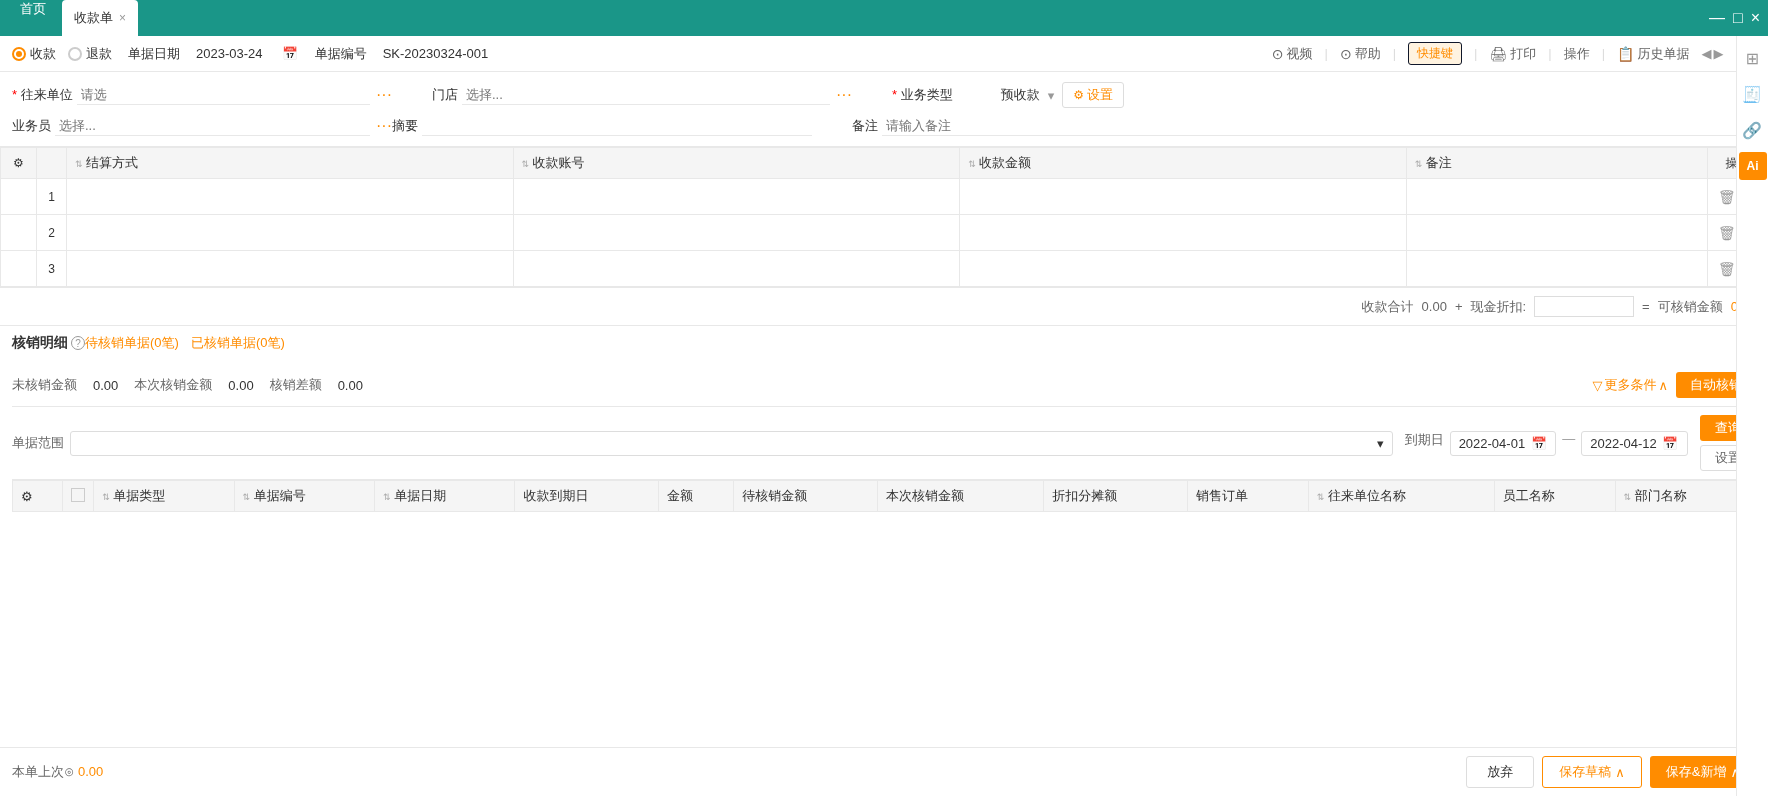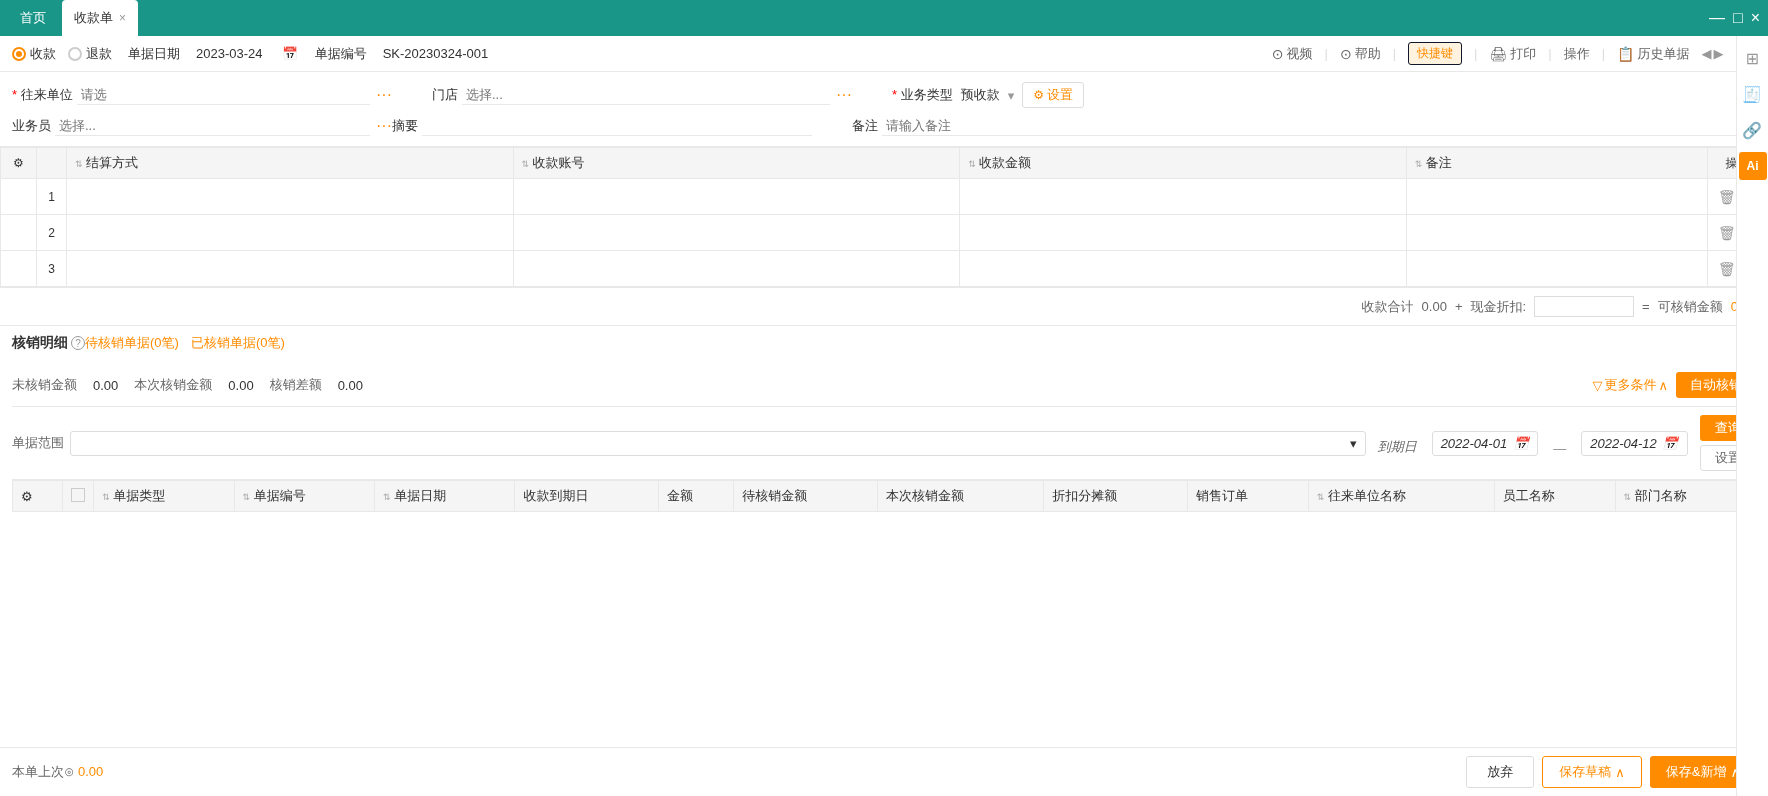--- a/index.html
+++ b/index.html
@@ -11,21 +11,20 @@
       align-items: center;
       background: #1a9688;
       height: 36px;
       padding: 0 8px;
     }
     .tab-home {
       color: #fff;
       padding: 0 12px;
       height: 36px;
       display: flex;
-      align-items: center;
       cursor: pointer;
       font-size: 13px;
     }
     .tab-active {
       background: #fff;
       color: #333;
       padding: 0 12px;
       height: 36px;
       display: flex;
       align-items: center;
@@ -167,21 +166,21 @@
       outline: none;
       font-size: 13px;
       background: transparent;
     }
     .field-dots { color: #ff8c00; cursor: pointer; margin-left: 2px; font-size: 16px; line-height: 1; }
     .business-type {
       display: flex;
       align-items: center;
       gap: 8px;
     }
-    .dropdown-val { color: #333; font-size: 13px; }
+    .dropdown-val { color: #333; font-size: 13px; margin-left: 40px; }
     .dropdown-arrow { color: #999; cursor: pointer; }
     .settings-btn {
       background: #fff;
       border: 1px solid #ddd;
       color: #ff8c00;
       padding: 3px 10px;
       border-radius: 3px;
       cursor: pointer;
       font-size: 12px;
       display: flex;
@@ -332,23 +331,22 @@
       font-size: 13px;
       color: #333;
       background: #fff;
       cursor: pointer;
       display: flex;
       align-items: center;
       justify-content: space-between;
     }
     .filter-date-group {
       display: flex;
-      align-items: flex-end;
-      gap: 15px;
-      font-style: italic;
+      align-items: flex-start;
+      gap: 6px;
     }
     .date-input {
       border: 1px solid #ddd;
       padding: 4px 8px;
       border-radius: 3px;
       font-size: 13px;
       color: #333;
       background: #fff;
       display: flex;
       align-items: center;

